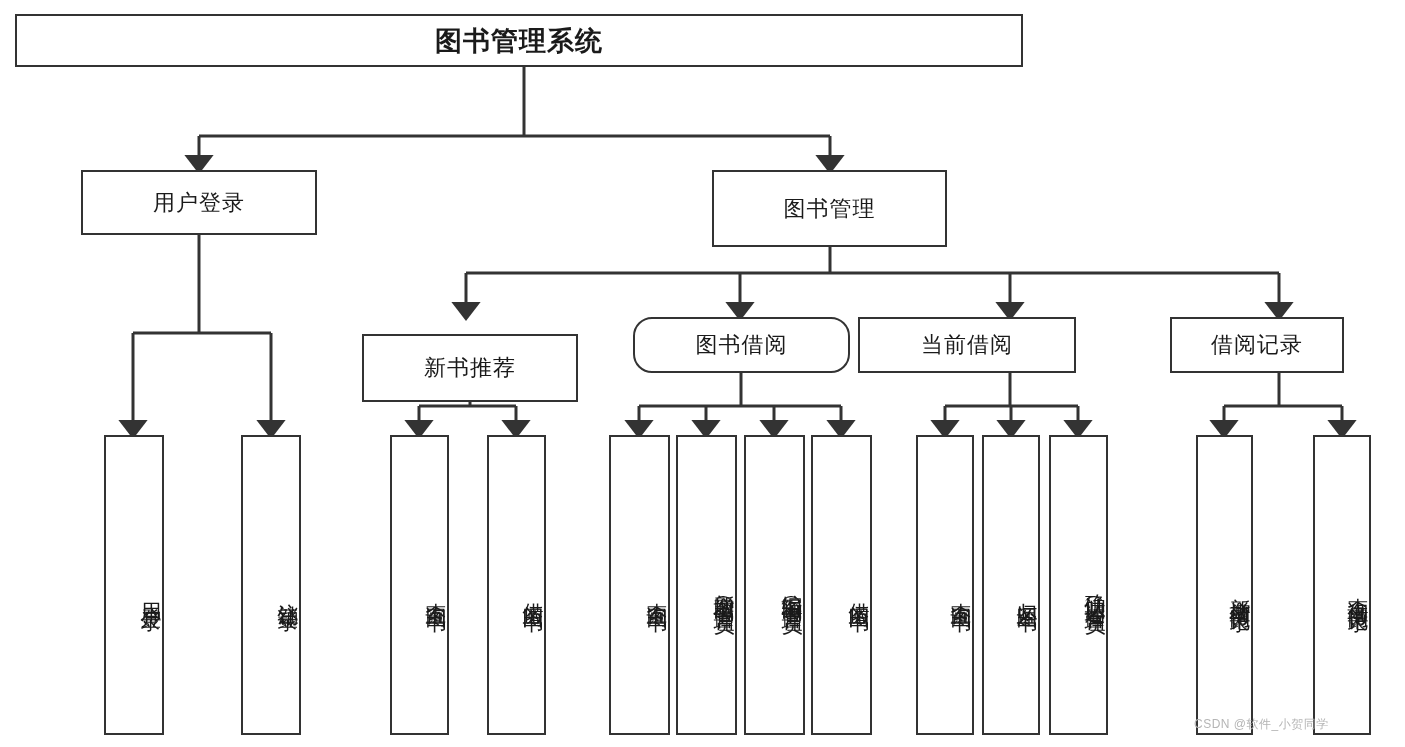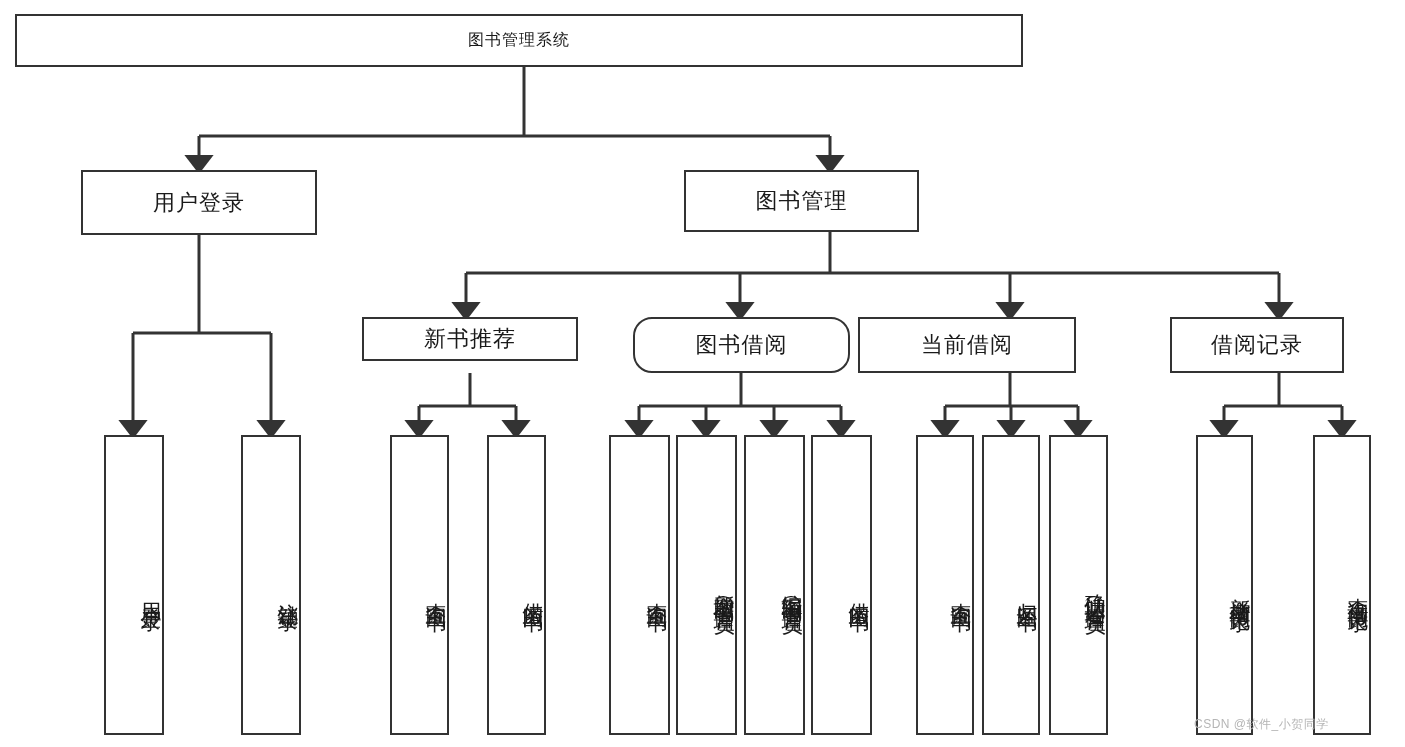--- a/index.html
+++ b/index.html
@@ -38,21 +38,22 @@
     letter-spacing: 3px;
     align-items: flex-start;
     justify-content: center;
     padding-top: 14px;
     line-height: 1;
   }
   .node.vert.tall {
     padding-top: 10px;
   }
   #title-node {
-    font-size: 16px;
+    font-size: 27px;
+    font-weight: bold;
   }
   .watermark {
     position: absolute;
     color: #b5b5b5;
     font-size: 12px;
     white-space: nowrap;
     letter-spacing: 0.5px;
   }
   svg.links {
     position: absolute;
@@ -121,25 +122,25 @@
     </g>
   </svg>
 
   <div class="node horiz" id="title-node" style="left:15px; top:14px; width:1008px; height:53px;">
     <span>图书管理系统</span>
   </div>
 
   <div class="node horiz" style="left:81px; top:170px; width:236px; height:65px;">
     <span>用户登录</span>
   </div>
-  <div class="node horiz" style="left:684px; top:170px; width:235px; height:62px;justify-content:center;">
+  <div class="node horiz" style="left:712px; top:170px; width:235px; height:77px;justify-content:center;">
     <span>图书管理</span>
   </div>
 
-  <div class="node horiz" style="left:362px; top:317px; width:216px; height:44px;text-align:center;">
+  <div class="node horiz" style="left:362px; top:334px; width:216px; height:68px;text-align:center;">
     <span>新书推荐</span>
   </div>
   <div class="node horiz" style="left:633px; top:317px; width:217px; height:56px;border-radius:19px;">
     <span>图书借阅</span>
   </div>
   <div class="node horiz" style="left:858px; top:317px; width:218px; height:56px;">
     <span>当前借阅</span>
   </div>
   <div class="node horiz" style="left:1170px; top:317px; width:174px; height:56px;">
     <span>借阅记录</span>

